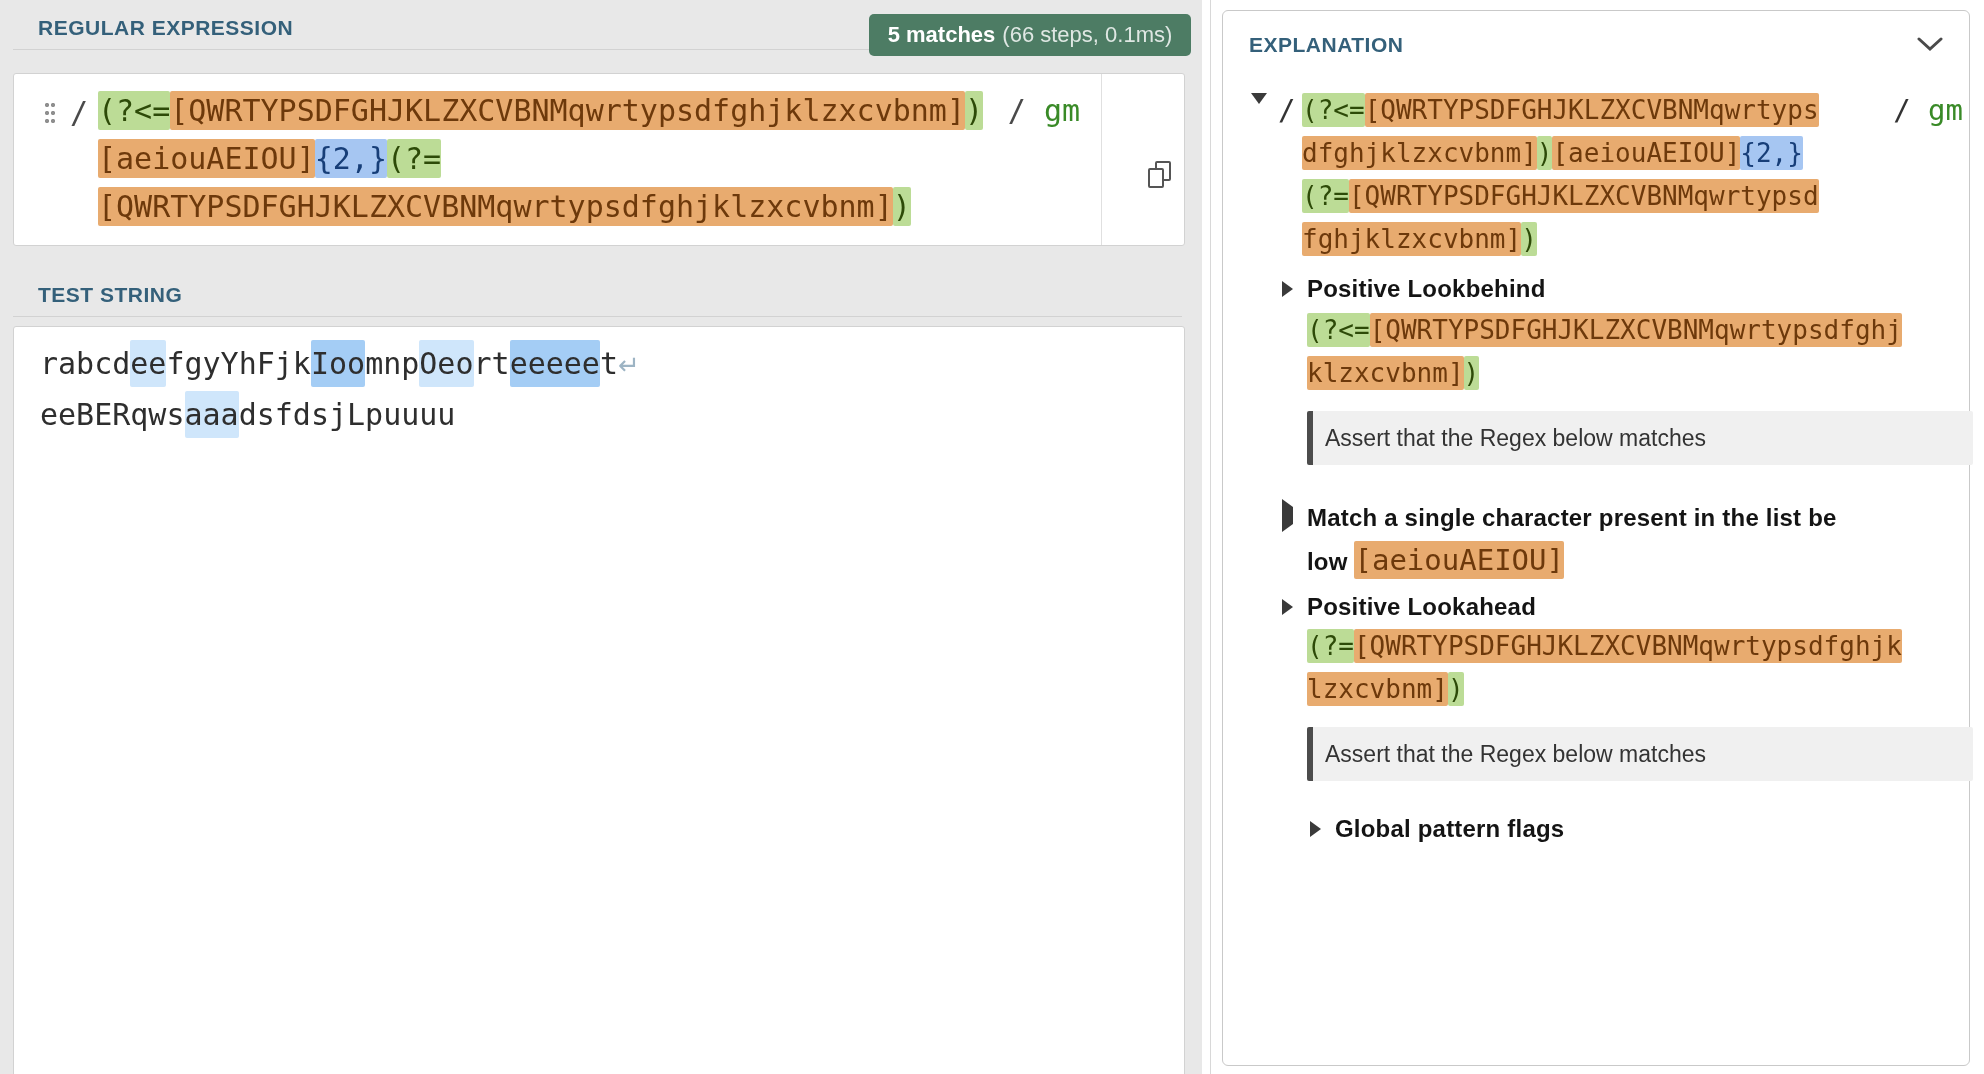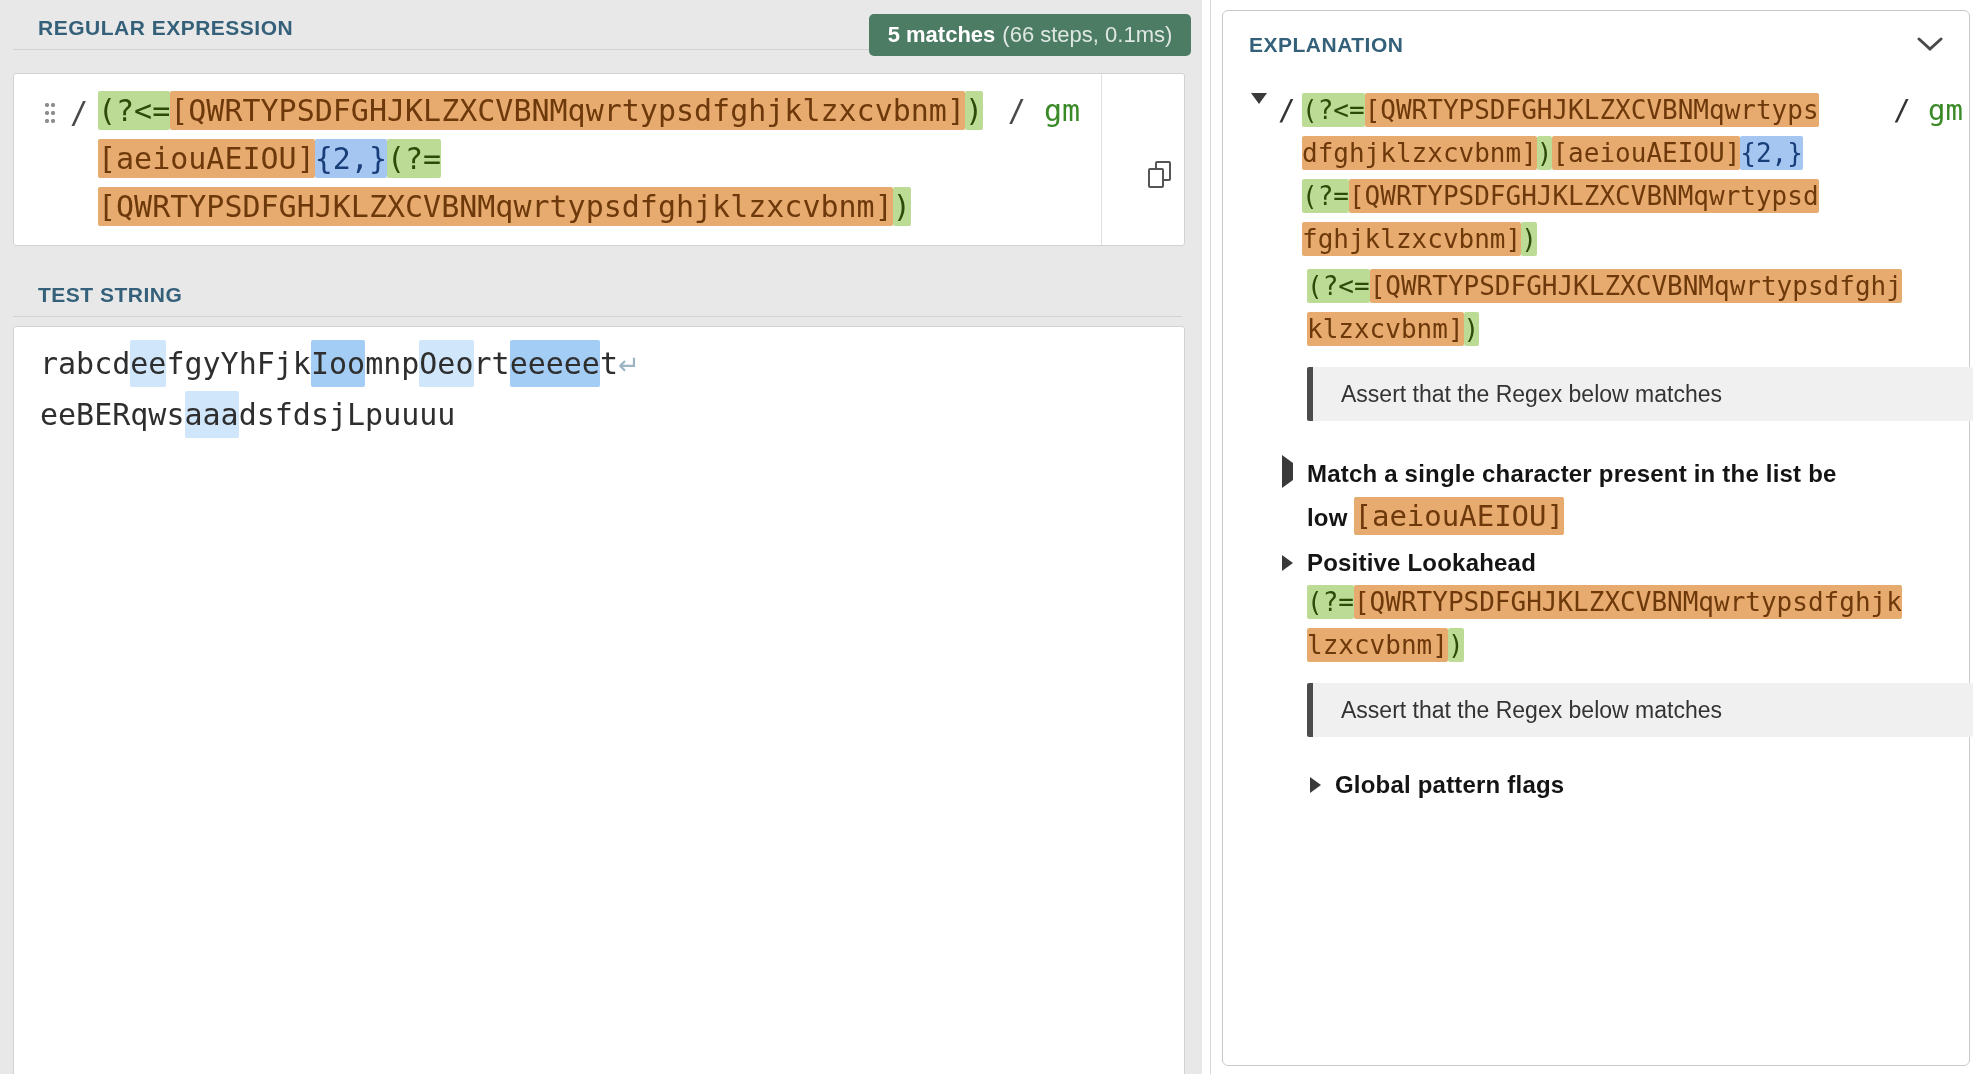--- a/index.html
+++ b/index.html
@@ -84,21 +84,21 @@
   .exp-regex .seg-line, .exp-code .seg-line { line-height:43px; white-space:pre;
       font-family:"DejaVu Sans Mono", monospace; font-size:26px; color:#333; }
   .exp-flags { position:absolute; right:2px; top:0; line-height:43px; white-space:pre;
                font-family:"DejaVu Sans Mono", monospace; font-size:29px; color:#333; }
 
   .exp-sections { margin-left:31px; }
   .exp-section-title { display:flex; align-items:center; gap:14px; margin-top:12px; height:32px;
                        font-size:24px; font-weight:700; color:#141414; letter-spacing:.2px; }
   .exp-code { margin-left:25px; margin-top:4px; }
   .exp-note { margin-left:25px; margin-top:16px; width:666px; height:54px; background:#f0f0f0;
-              border-left:6px solid #4c4c4c; border-radius:2px; line-height:54px; padding-left:28px;
+              border-left:6px solid #4c4c4c; border-radius:2px; line-height:54px; padding-left:12px;
               font-size:23px; color:#333; }
   .exp-listrow { display:flex; gap:14px; margin-top:30px; }
   .exp-listrow .exp-marker2 { width:11px; padding-top:12px; }
   .exp-listrow .listrow-lines .seg-line { line-height:42px; white-space:pre;
       font-family:"DejaVu Sans Mono", monospace; font-size:29px; color:#333; }
   #sec-lookahead-title { margin-top:8px; }
   #sec-lookahead-code { margin-top:2px; }
   #sec-flags-title { margin-top:32px;padding-left:28px; }
 </style>
 </head>
@@ -170,20 +170,24 @@
             <div class="seg-line"><span class="seg seg-orange">dfghjklzxcvbnm]</span><span class="seg seg-green">)</span><span class="seg seg-orange">[aeiouAEIOU]</span><span class="seg seg-blue">{2,}</span></div>
             <div class="seg-line"><span class="seg seg-green">(?=</span><span class="seg seg-orange">[QWRTYPSDFGHJKLZXCVBNMqwrtypsd</span></div>
             <div class="seg-line"><span class="seg seg-orange">fghjklzxcvbnm]</span><span class="seg seg-green">)</span></div>
           </div>
         <span class="exp-flags"><span>/ </span><span class="flags-green">gm</span></span>
       </div>
     </div>
 
     <div class="exp-sections">
 
+      <div class="exp-section-title">
+        <span class="tri-right"></span>
+        <span>Positive Lookbehind</span>
+      </div>
       <div class="exp-code">
           <div class="seg-line"><span class="seg seg-green">(?&lt;=</span><span class="seg seg-orange">[QWRTYPSDFGHJKLZXCVBNMqwrtypsdfghj</span></div>
           <div class="seg-line"><span class="seg seg-orange">klzxcvbnm]</span><span class="seg seg-green">)</span></div>
         </div>
       <div class="exp-note">Assert that the Regex below matches</div>
 
       <div class="exp-listrow">
         <span class="exp-marker2">
           <span class="tri-right"></span>
         </span>

